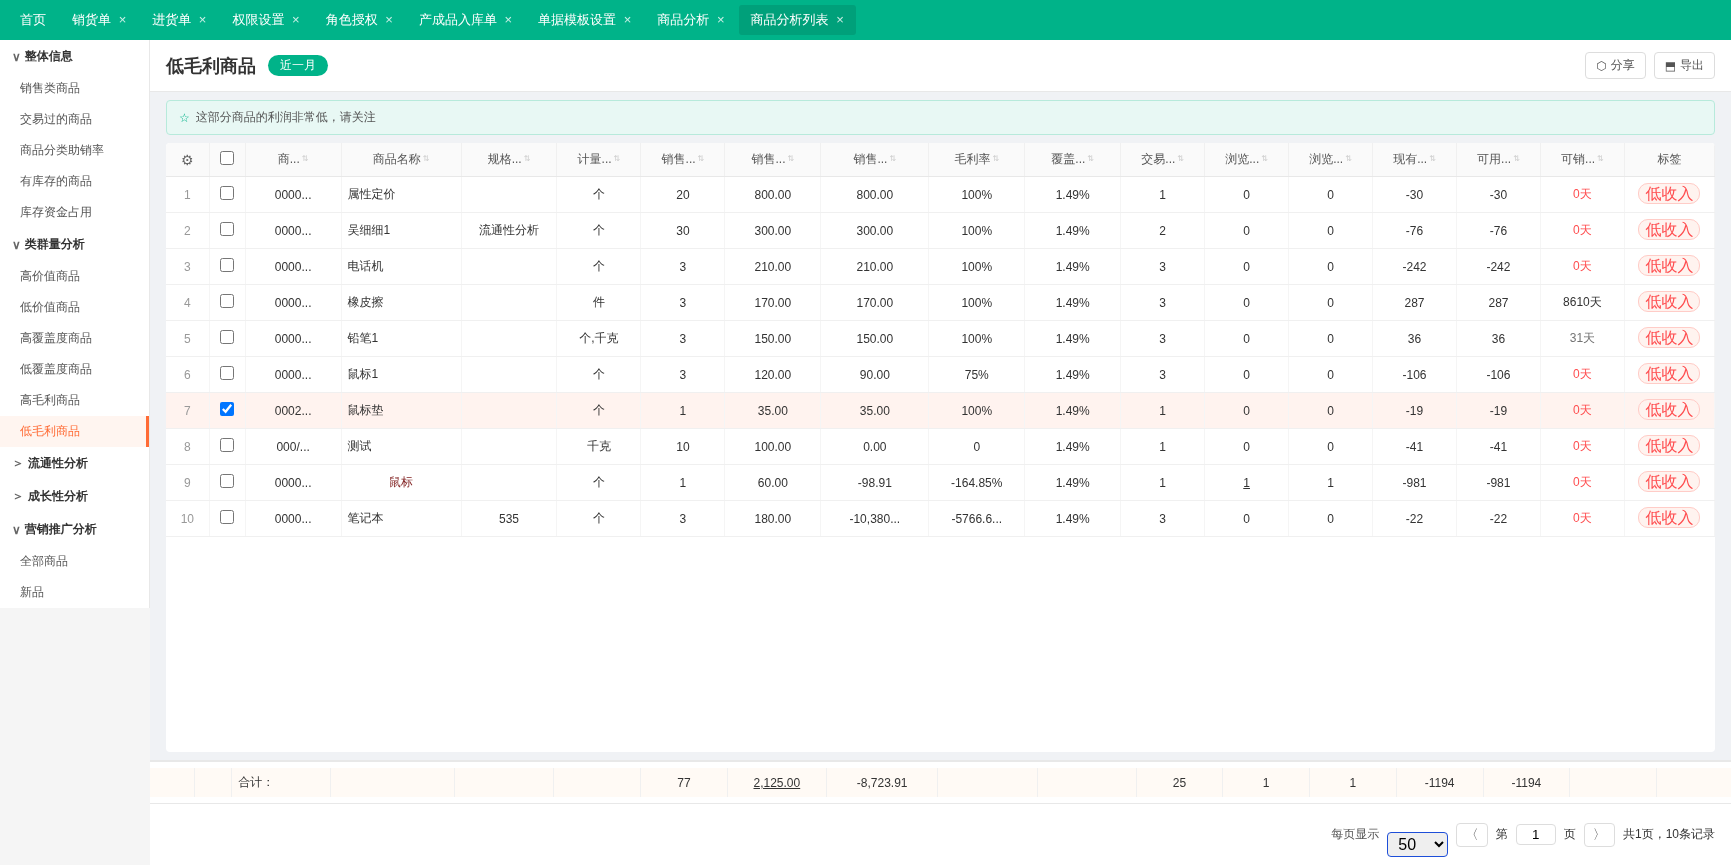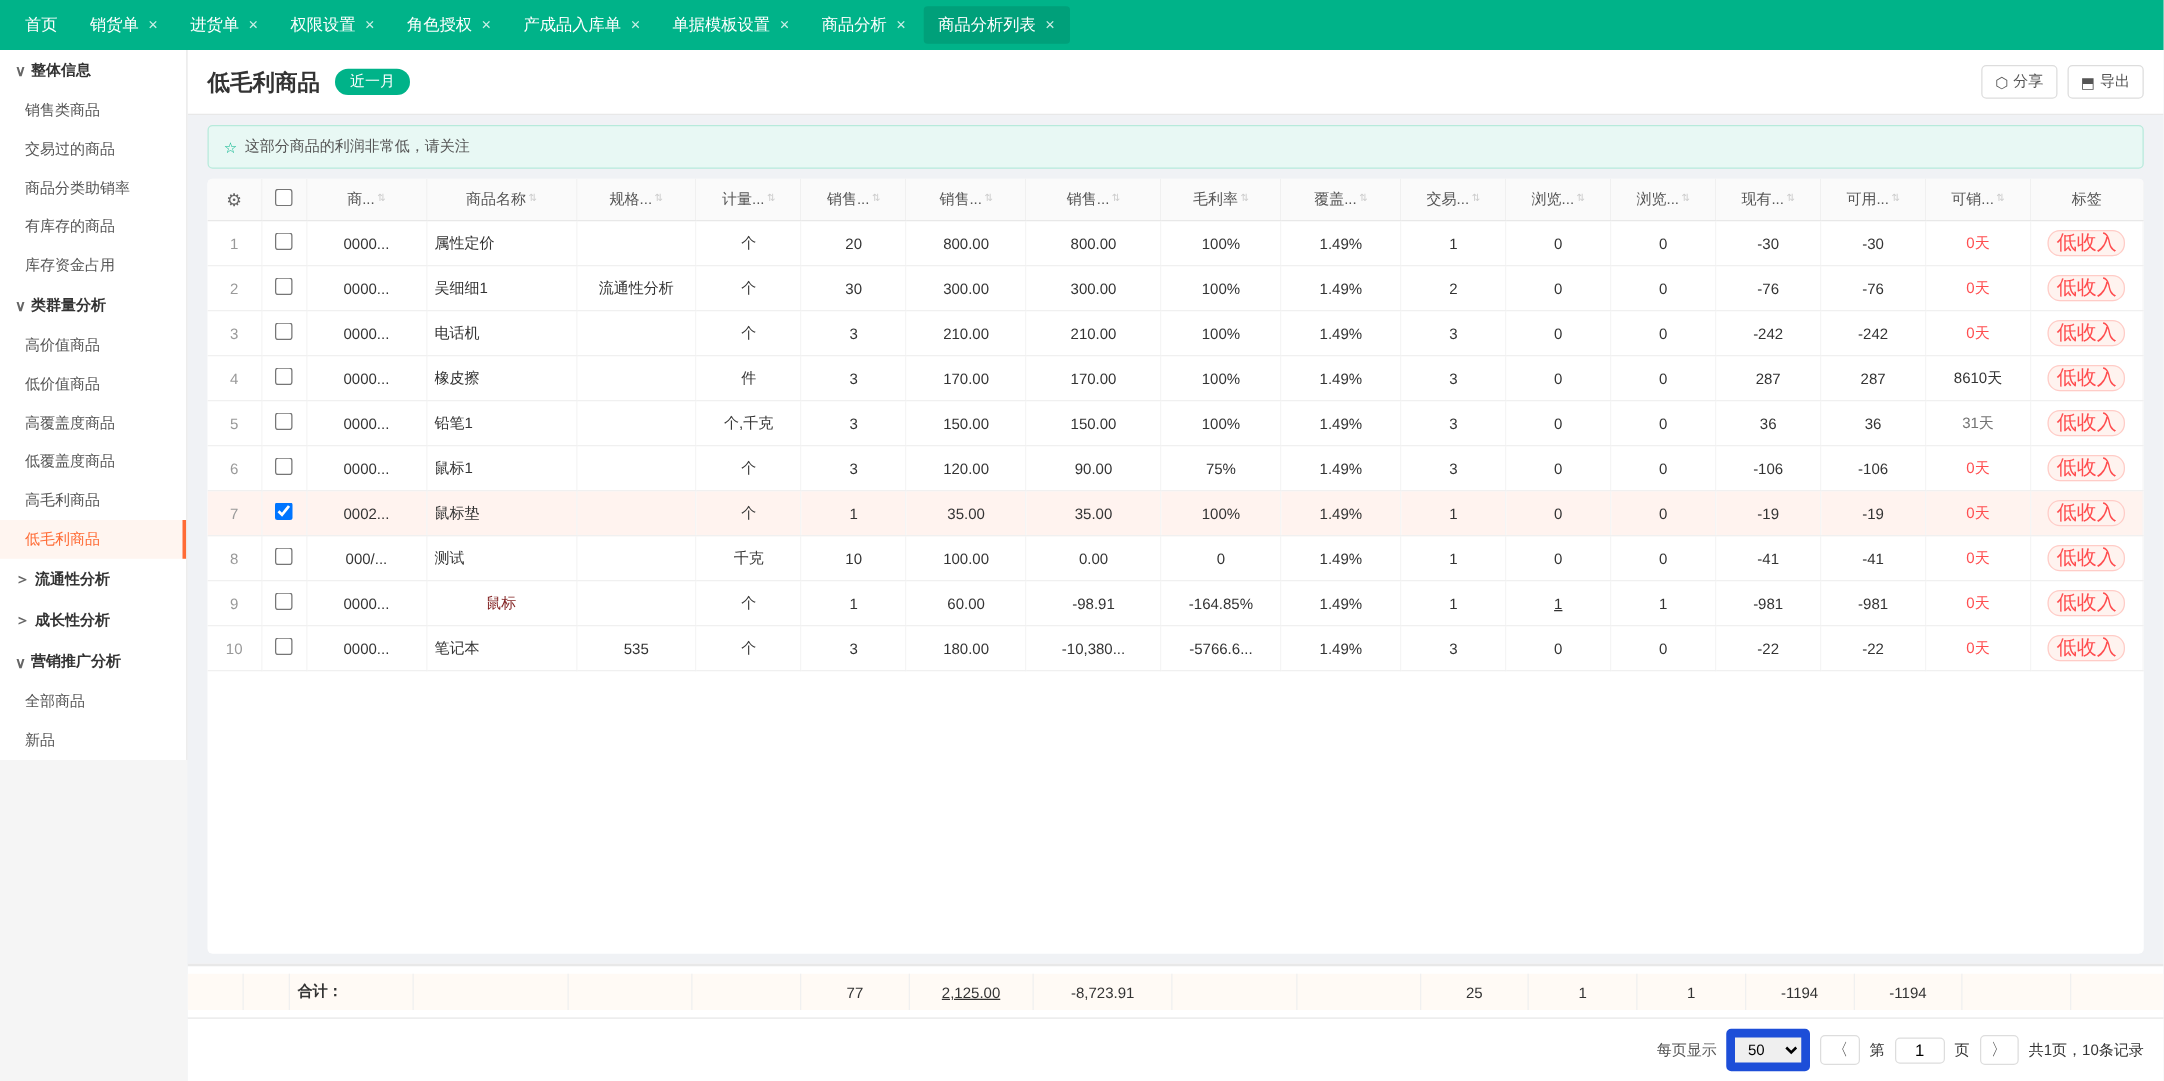--- a/index.html
+++ b/index.html
@@ -52,21 +52,21 @@
     
     .cb { width: 14px; height: 14px; cursor: pointer; }
     
     
     .tag-low { background: #fff3ef; color: #ff4d4f; border: 1px solid #ffccc7; border-radius: 10px; padding: 1px 6px; font-size: 16px; }
     .link-underline { text-decoration: underline; color: #333; cursor: pointer; }
     
     
     .pagination { background: #fff; border-top: 1px solid #e8e8e8; padding: 8px 16px; display: flex; align-items: center; justify-content: flex-end; gap: 8px; }
     .page-size-label { color: #555; }
-    .page-size-select { border: 7px solid #1d4ed8; border-radius: 4px; padding: 2px 6px; font-size: 12px; }
+    .page-size-select { border: 1px solid #1d4ed8; border-radius: 4px; padding: 2px 6px; font-size: 16px; margin-top: 20px; }
     .page-btn { border: 1px solid #ddd; background: #fff; padding: 2px 8px; border-radius: 4px; cursor: pointer; color: #555; }
     .page-input { border: 1px solid #ddd; border-radius: 4px; padding: 2px 4px; width: 40px; text-align: center; }
     
     
     .col-header { display: flex; align-items: center; justify-content: center; gap: 2px; cursor: pointer; }
     .gear-icon { font-size: 14px; color: #666; cursor: pointer; }
     .sidebar-wrapper { position: relative; }
   </style>
 </head>
 <body>
@@ -469,21 +469,21 @@
           </tbody>
       </table>
     </div>
 
     <div style="background:#fff; border-top:2px solid #e8e8e8; padding:6px 0; display:flex; align-items:center;">
       <table style="width:100%; border-collapse:collapse; font-size:12px; background:#fffaf5;">
         <tbody>
             <tr>
           <td style="width:36px; border-right:1px solid #f0f0f0; padding:6px;"></td>
           <td style="width:30px; border-right:1px solid #f0f0f0; padding:6px;"></td>
-          <td style="width:80px; border-right:1px solid #f0f0f0; padding:6px; font-weight:bold;">合计：</td>
+          <td style="width:80px; border-right:1px solid #f0f0f0; padding:6px; font-weight:normal;">合计：</td>
           <td style="width:100px; border-right:1px solid #f0f0f0; padding:6px;"></td>
           <td style="width:80px; border-right:1px solid #f0f0f0; padding:6px;"></td>
           <td style="width:70px; border-right:1px solid #f0f0f0; padding:6px;"></td>
           <td style="width:70px; border-right:1px solid #f0f0f0; padding:6px; text-align:center;">77</td>
           <td style="width:80px; border-right:1px solid #f0f0f0; padding:6px; text-align:center;text-decoration:underline;">2,125.00</td>
           <td style="width:90px; border-right:1px solid #f0f0f0; padding:6px; text-align:center;">-8,723.91</td>
           <td style="width:80px; border-right:1px solid #f0f0f0; padding:6px;"></td>
           <td style="width:80px; border-right:1px solid #f0f0f0; padding:6px;"></td>
           <td style="width:70px; border-right:1px solid #f0f0f0; padding:6px; text-align:center;">25</td>
           <td style="width:70px; border-right:1px solid #f0f0f0; padding:6px; text-align:center;">1</td>

